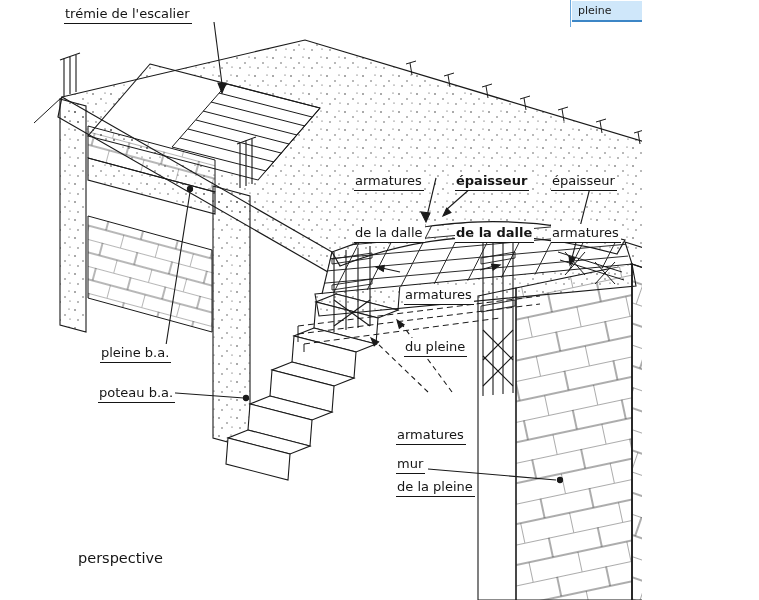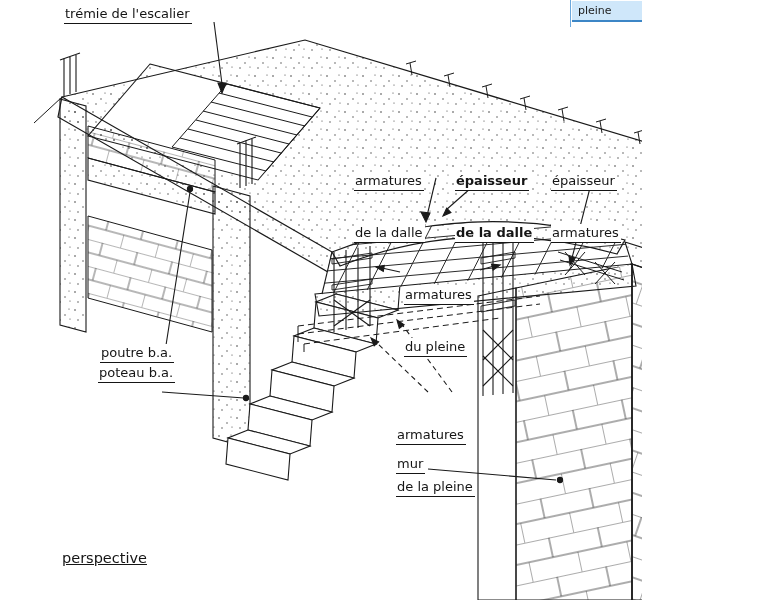--- a/index.html
+++ b/index.html
@@ -206,37 +206,37 @@
     <span class="line"><span class="u">épaisseur</span></span>
     <span class="line"><span class="u">armatures</span></span>
   </div>
 
   <div class="lbl" style="left:404px;top:253px;">
     <span class="line"><span class="u">armatures</span></span>
     <span class="line"><span class="u">du pleine</span></span>
   </div>
 
   <div class="lbl" style="left:100px;top:344px;">
-    <span class="u">poutre b.a.</span>
-  </div>
-
-  <div class="lbl" style="left:98px;top:364px;">
+    <span class="u">pleine b.a.</span>
+  </div>
+
+  <div class="lbl" style="left:98px;top:384px;">
     <span class="u">poteau b.a.</span>
   </div>
 
   <div class="lbl" style="left:396px;top:393px;">
     <span class="line"><span class="u">armatures</span></span>
     <span class="line"><span class="u">de la pleine</span></span>
   </div>
 
   <div class="lbl" style="left:396px;top:455px;text-decoration:underline;">
     <span class="u">mur</span>
   </div>
 
-  <div class="caption" style="left:60px;top:549px;text-decoration:underline;">
+  <div class="caption" style="left:76px;top:549px;">
     <span class="line" style="display:block">perspective</span>
   </div>
 
   <div class="overlay">
     <div class="overlay-item">pleine</div>
   </div>
 
 </div>
 
 </body></html>

